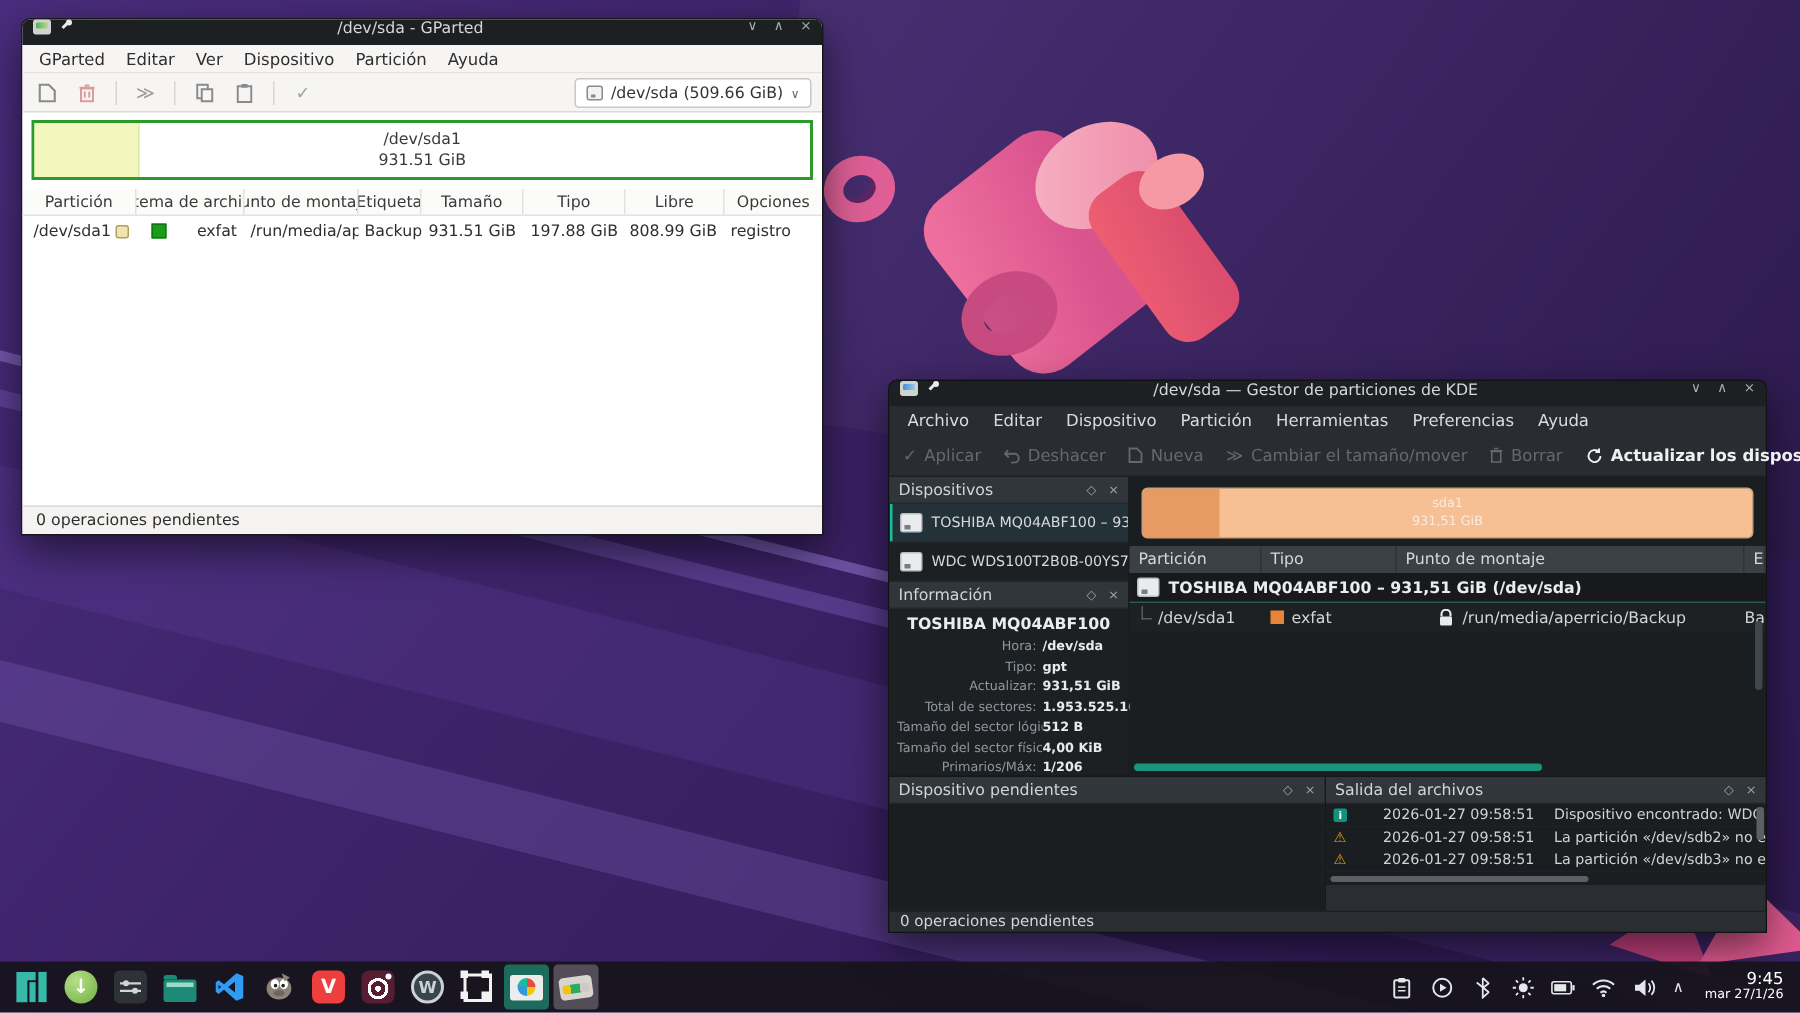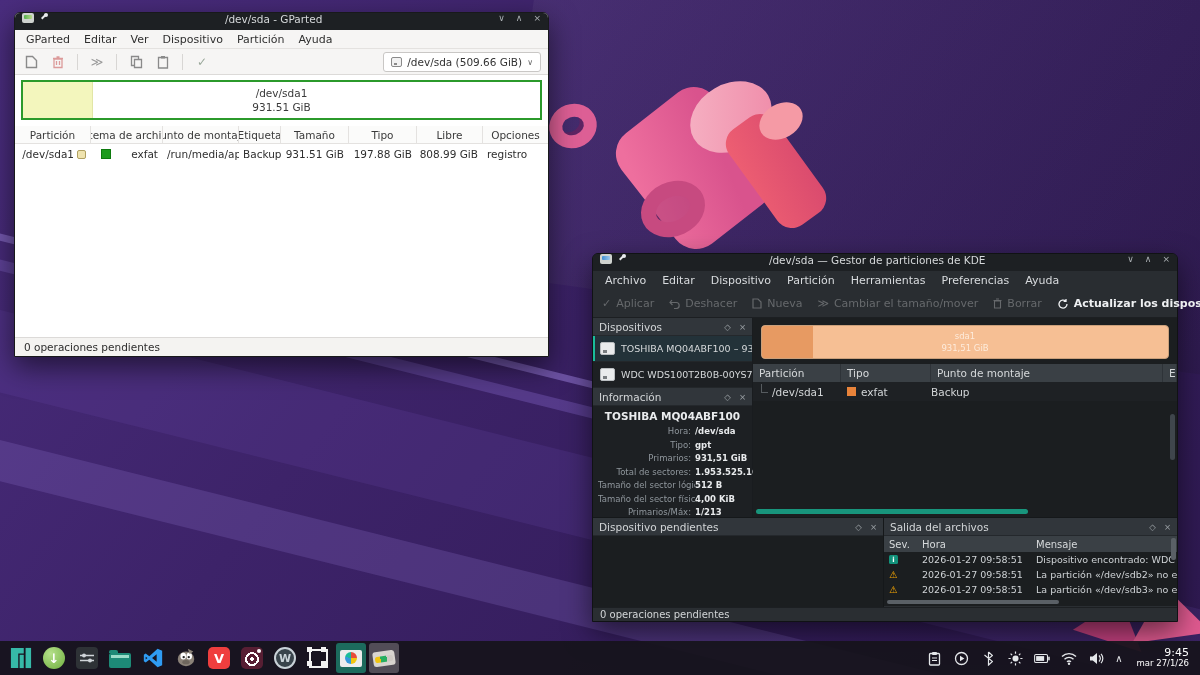--- a/index.html
+++ b/index.html
@@ -344,55 +344,66 @@
         <span class="pi">◇</span>
         <span class="pi">×</span>
       </div>
       <div class="kp-info">
         <div class="kp-info-name">TOSHIBA MQ04ABF100</div>
         <div class="kp-fields">
           <span class="fl">Hora:</span>
             <span class="fv">/dev/sda</span>
           <span class="fl">Tipo:</span>
             <span class="fv">gpt</span>
-          <span class="fl">Primarios:</span>
+          <span class="fl">Actualizar:</span>
             <span class="fv">931,51 GiB</span>
           <span class="fl">Total de sectores:</span>
             <span class="fv">1.953.525.168</span>
           <span class="fl">Tamaño del sector lógico:</span>
             <span class="fv">512 B</span>
           <span class="fl">Tamaño del sector físico:</span>
             <span class="fv">4,00 KiB</span>
           <span class="fl">Primarios/Máx:</span>
-            <span class="fv">1/213</span>
+            <span class="fv">1/206</span>
         </div>
       </div>
     </div>
     <div class="kp-right">
       <div class="kp-barwrap">
         <div class="kp-bar">
           <div class="used"></div>
           <span>sda1</span>
           <span>931,51 GiB</span>
         </div>
       </div>
       <div class="kp-thead kcols">
         <div>Partición</div>
         <div>Tipo</div>
         <div>Punto de montaje</div>
         <div>Etiqueta</div>
       </div>
+      <div class="kp-devrow">
+        <span class="hdd"></span>
+        <span>TOSHIBA MQ04ABF100 – 931,51 GiB (/dev/sda)</span>
+      </div>
       <div class="kp-prow kcols">
         <div>
             <span class="tree"></span>
             <span>/dev/sda1</span>
           </div>
         <div>
             <span class="fs-sq-o"></span>
             <span>exfat</span>
+          </div>
+        <div>
+            <svg width="10" height="12" viewBox="0 0 10 12" style="margin:0 6px 0 28px;flex:0 0 auto">
+              <path d="M2 5V3.5a3 3 0 0 1 6 0V5" fill="none" stroke="#e8eaec" stroke-width="1.4"></path>
+              <rect x="1" y="5" width="8" height="6" rx="1" fill="#e8eaec"></rect>
+            </svg>
+            <span>/run/media/aperricio/Backup</span>
           </div>
         <div>
             <span>Backup</span>
           </div>
       </div>
       <div class="kp-fill"></div>
       <div class="kp-vscroll"></div>
       <div class="kp-hscroll">
           <div class="handle"></div>
         </div>
@@ -407,25 +418,20 @@
         <span class="pi">×</span>
       </div>
       <div class="cnt"></div>
     </div>
     <div class="kp-dock-r">
       <div class="kp-phead">
         <span>Salida del archivos</span>
         <span class="sp"></span>
         <span class="pi">◇</span>
         <span class="pi">×</span>
-      </div>
-      <div class="kp-loghead lcols">
-        <div>Sev.</div>
-        <div>Hora</div>
-        <div>Mensaje</div>
       </div>
       <div class="kp-logrow lcols">
         <div>
             <span class="sev-info">i</span>
           </div>
         <div>
             <span>2026-01-27 09:58:51</span>
           </div>
         <div>
             <span>Dispositivo encontrado: WDC WDS</span>

